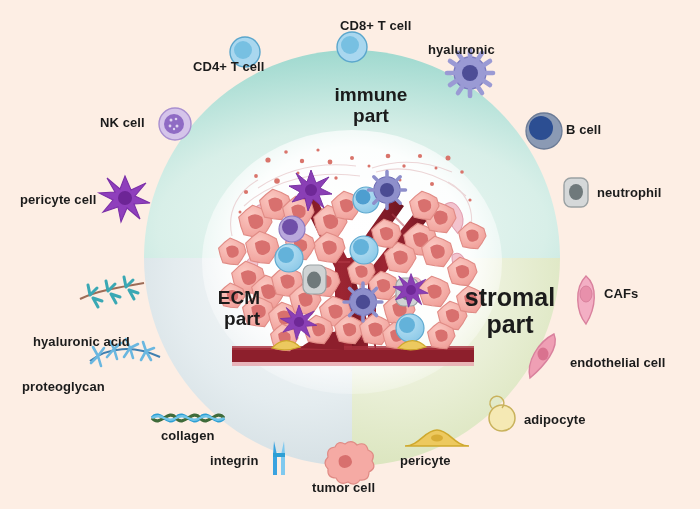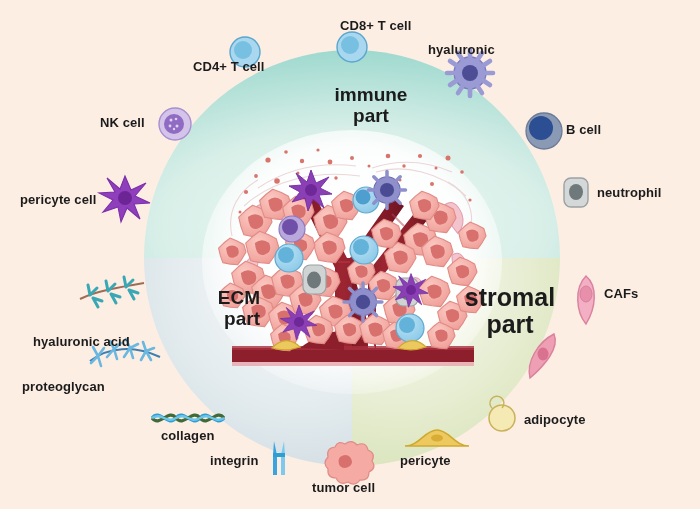--- a/index.html
+++ b/index.html
@@ -507,18 +507,19 @@
   <div class="lbl" style="left:157px;top:59px;font-size:13px;margin-left:36px;">CD4+ T cell</div>
   <div class="lbl" style="left:312px;top:18px;font-size:13px;margin-left:28px;">CD8+ T cell</div>
   <div class="lbl" style="left:428px;top:42px;font-size:13px;">hyaluronic</div>
   <div class="lbl" style="left:100px;top:115px;font-size:13px;">NK cell</div>
   <div class="lbl" style="left:566px;top:122px;font-size:13px;">B cell</div>
   <div class="lbl" style="left:20px;top:192px;font-size:13px;">pericyte cell</div>
   <div class="lbl" style="left:597px;top:185px;font-size:13px;">neutrophil</div>
   <div class="lbl" style="left:33px;top:314px;font-size:13px;margin-top:20px;">hyaluronic acid</div>
   <div class="lbl" style="left:604px;top:286px;font-size:13px;">CAFs</div>
   <div class="lbl" style="left:22px;top:379px;font-size:13px;">proteoglycan</div>
+  <div class="lbl" style="left:570px;top:355px;font-size:13px;">endothelial cell</div>
   <div class="lbl" style="left:161px;top:428px;font-size:13px;">collagen</div>
   <div class="lbl" style="left:524px;top:412px;font-size:13px;">adipocyte</div>
   <div class="lbl" style="left:210px;top:453px;font-size:13px;">integrin</div>
   <div class="lbl" style="left:400px;top:453px;font-size:13px;">pericyte</div>
   <div class="lbl" style="left:312px;top:480px;font-size:13px;">tumor cell</div>
 </div>
 
 </body></html>

